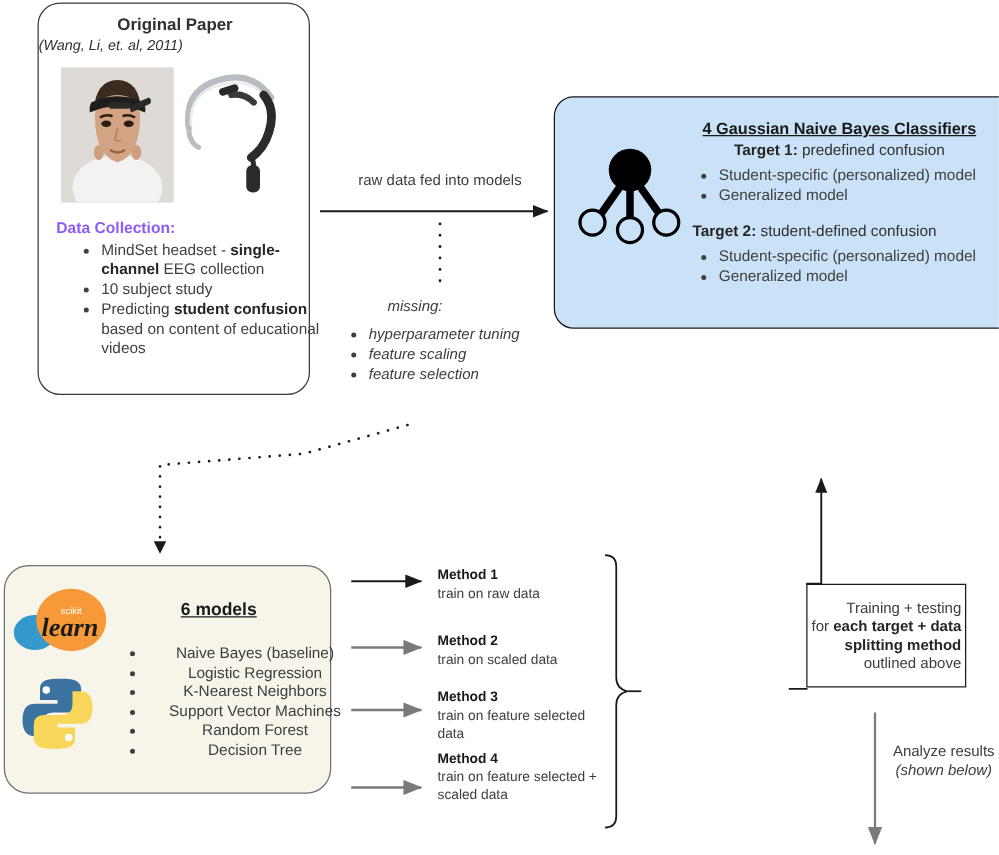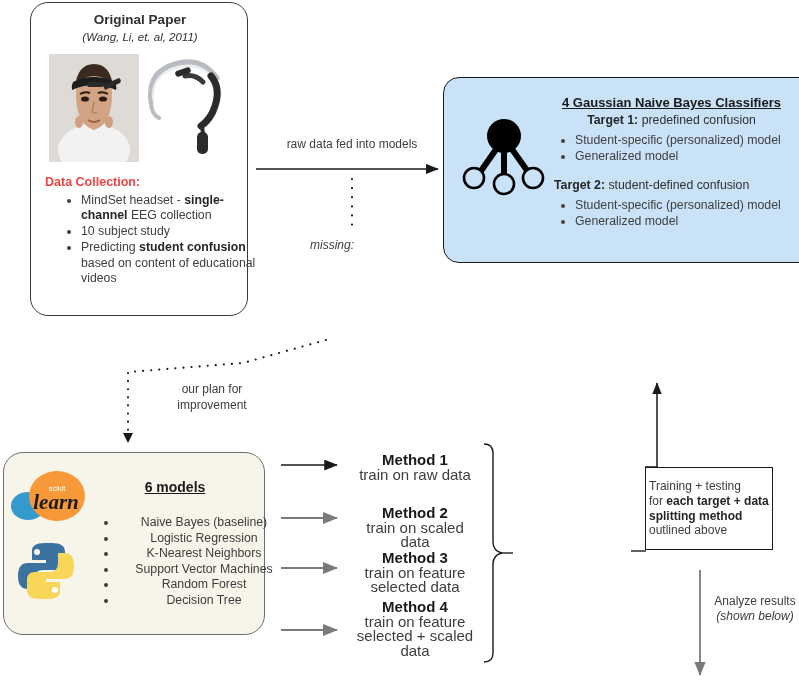--- a/index.html
+++ b/index.html
@@ -10,27 +10,27 @@
 
   
   .rbox{position:absolute;box-sizing:border-box;border:1.4px solid #3a3a3a;border-radius:18px;}
   .paper-box{left:30px;top:2px;width:218px;height:314px;background:#ffffff;text-decoration:underline;}
   .blue-box{left:443px;top:77px;width:402px;height:186px;background:#c9e2f7;border-color:#1a1a1a;border-width:1.6px;border-radius:16px;}
   .models-box{left:3px;top:452px;width:262px;height:183px;background:#f7f4ea;border:1.3px solid #6f6f6f;border-radius:20px;}
 
   
   .paper-title{position:absolute;left:0;top:9px;width:218px;text-align:center;
      font-size:13.5px;font-weight:bold;color:#303030;}
-  .paper-sub{position:absolute;left:0;top:28px;width:218px;text-align:center;
+  .paper-sub{position:absolute;left:0;top:28px;width:218px;
      font-size:11.5px;font-style:italic;color:#303030;}
   .photos{position:absolute;left:18px;top:51px;width:182px;height:108px;display:flex;}
   .photo-face{width:90px;height:108px;position:relative;overflow:hidden;background:#d8d5d2;}
   .photo-head{width:92px;height:108px;position:relative;overflow:hidden;background:#ffffff;}
 
-  .dc-title{position:absolute;left:14px;top:172px;font-size:12.5px;font-weight:bold;color:#ef4444;}
+  .dc-title{position:absolute;left:14px;top:172px;font-size:12.5px;font-weight:bold;color:#8b5cf6;}
   ul.dc{position:absolute;left:32px;top:190px;width:176px;margin:0;padding:0 0 0 18px;
         font-size:12.3px;line-height:15.4px;color:#404040;}
   ul.dc li{margin:0 0 0.5px 0;padding:0;}
   b{color:#262626;}
 
   
   .bb-head{position:absolute;left:110px;top:17px;width:235px;text-align:center;
      font-size:13px;font-weight:bold;color:#1a1a1a;text-decoration:underline;}
   .bb-t1{position:absolute;left:110px;top:35px;width:235px;text-align:center;font-size:12.3px;color:#303030;}
   .bb-t2{position:absolute;left:110px;top:100px;width:250px;text-align:left;font-size:12.3px;color:#303030;}
@@ -47,37 +47,37 @@
   .plan-lbl{left:152px;top:381px;width:120px;text-align:center;line-height:16px;}
 
   
   .mb-head{position:absolute;left:100px;top:479px;width:150px;text-align:center;
      font-size:14px;font-weight:bold;color:#1a1a1a;text-decoration:underline;}
   ul.mb{position:absolute;left:88px;top:499px;width:172px;margin:16px;padding:0 0 0 14px;
      font-size:12.3px;line-height:15.6px;color:#3d3d3d;text-align:center;}
   ul.mb li{text-align:center;}
 
   
-  .method{position:absolute;width:130px;text-align:center;font-size:15px;line-height:14.6px;color:#3d3d3d;}
+  .method{position:absolute;width:130px;text-align:left;font-size:11px;line-height:14.6px;color:#3d3d3d;}
   .method .mt{font-weight:bold;color:#1a1a1a;display:block;}
   .m1{left:350px;top:453px;}
   .m2{left:350px;top:506px;}
   .m3{left:350px;top:551px;}
   .m4{left:350px;top:600px;}
 
   
   .circle{position:absolute;left:513px;top:494px;width:118px;height:118px;border-radius:50%;
      background:#f8cf9d;border:1.3px solid #d08a3c;box-sizing:border-box;
      display:flex;align-items:center;justify-content:center;text-align:center;
      font-size:11.6px;line-height:14.4px;color:#2b2b2b;padding:0 8px;}
 
   
   .train-box{position:absolute;left:645px;top:467px;width:128px;height:83px;
      border:1.3px solid #1a1a1a;box-sizing:border-box;background:#ffffff;
-     display:flex;align-items:center;justify-content:center;text-align:left;
+     display:flex;align-items:center;justify-content:center;text-align:right;
      font-size:12px;line-height:14.6px;color:#3d3d3d;padding:0 3px;}
   .analyze{position:absolute;left:700px;top:594px;width:110px;text-align:center;
      font-size:12px;line-height:14.8px;color:#3d3d3d;}
   .analyze i{font-style:italic;}
 </style>
 </head>
 <body>
 
 <div class="canvas">
 
@@ -149,21 +149,25 @@
     </ul>
     <div class="bb-t2"><b>Target 2:</b><span> student-defined confusion</span></div>
     <ul class="bb bb2">
       <li>Student-specific (personalized) model</li>
       <li>Generalized model</li>
     </ul>
   </div>
 
   <div class="lbl raw-lbl">raw data fed into models</div>
   <div class="lbl missing-lbl">missing:</div>
-  <div class="lbl plan-lbl">our plan for improvement</div>
+  <ul class="missing">
+    <li>hyperparameter tuning</li>
+    <li>feature scaling</li>
+    <li>feature selection</li>
+  </ul>
 
   <div class="rbox models-box"></div>
 
   <svg style="position:absolute;left:8px;top:468px;" width="78" height="68" viewBox="0 0 78 68">
     <ellipse cx="20" cy="38" rx="17" ry="14" fill="#3499cd"></ellipse>
     <ellipse cx="49" cy="28" rx="28" ry="25" fill="#f89939"></ellipse>
     <text x="49" y="23" font-family="'Liberation Sans',sans-serif" font-size="7.5" fill="#ffffff" text-anchor="middle">scikit</text>
     <text x="48" y="41" font-family="'Liberation Serif',serif" font-size="21" font-style="italic" font-weight="bold" fill="#1a1a1a" text-anchor="middle">learn</text>
   </svg>
 

